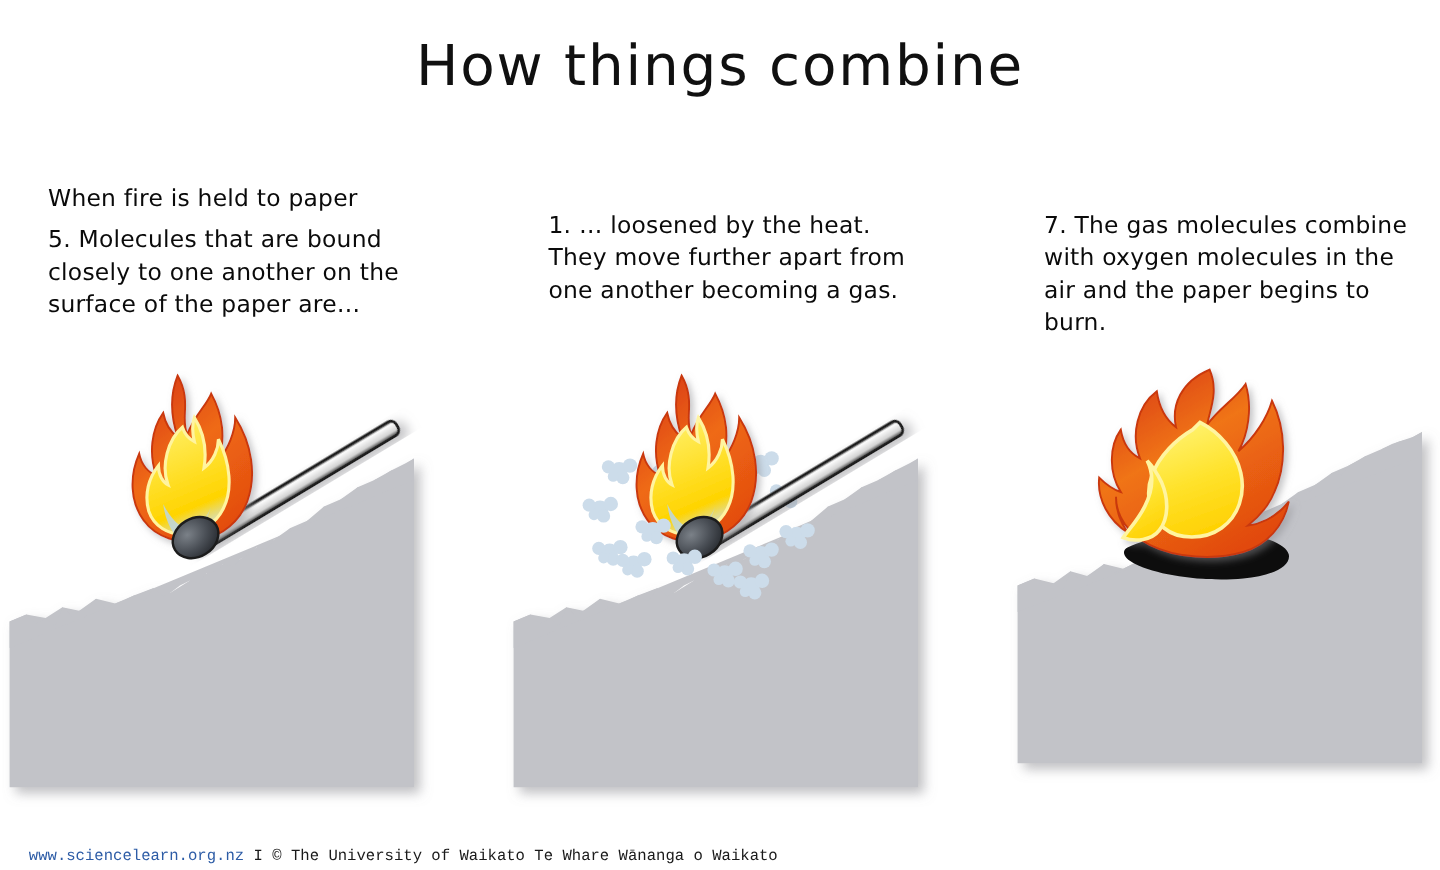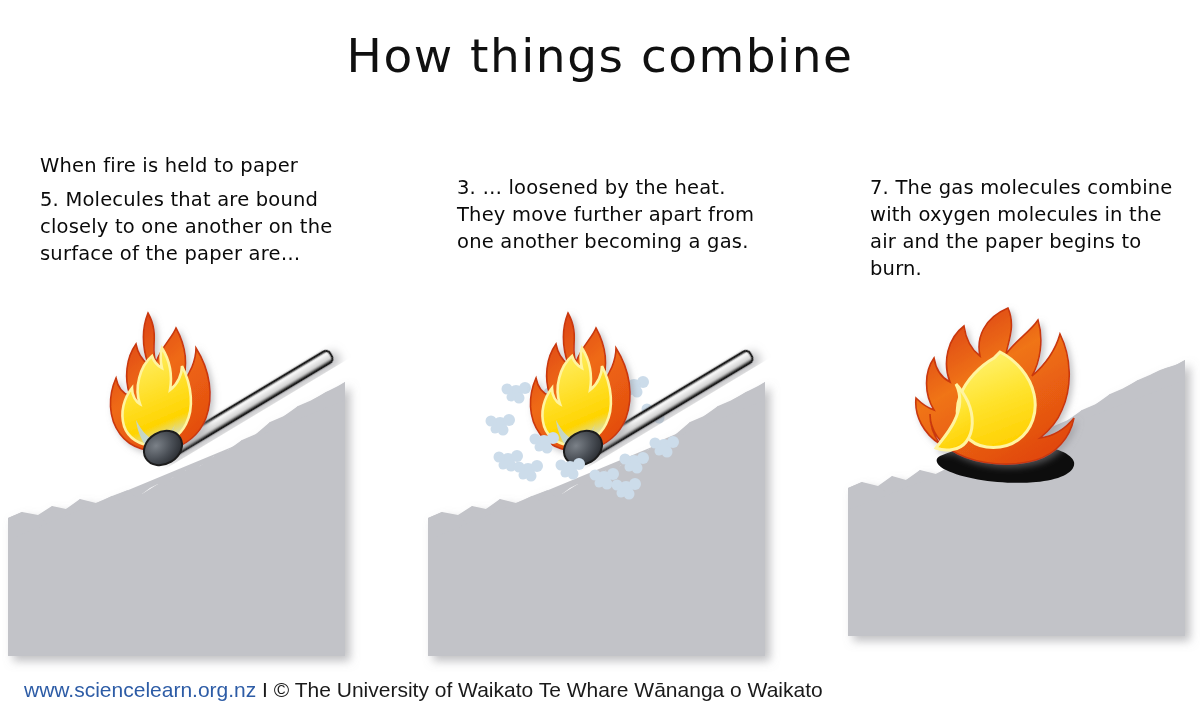--- a/index.html
+++ b/index.html
@@ -66,23 +66,23 @@
     top: 300px;
     width: 420px;
     height: 380px;
   }
   .stage svg { display: block; overflow: visible; }
 
   
   .footer {
     position: absolute;
     left: 24px;
-    bottom: 24px;
-    font-family: Liberation Sans, sans-serif;
-    font-size: 21px;
+    bottom: 0;
+    font-family: Liberation Mono, monospace;
+    font-size: 13px;
     line-height: 22px;
     white-space: nowrap;
   }
   .footer .url { color: #2d5ca6; }
   .footer .rest { color: #1a1a1a; }
 </style>
 </head>
 <body>
 
 <div class="title">How things combine</div>
@@ -161,21 +161,21 @@
       </g>
 
       <ellipse cx="163" cy="148" rx="20" ry="16" transform="rotate(-31 163 148)" fill="url(#headgrad1)" stroke="#1c1c1c" stroke-width="2"></ellipse>
     </svg>
   </div>
 </div>
 
 <div class="panel" id="panel-2">
 
   <div class="caption" id="cap-2">
-    <span class="body">3. … loosened by the heat. They move further apart from one another becoming a gas.</span>
+    <span class="body">1. … loosened by the heat. They move further apart from one another becoming a gas.</span>
   </div>
 
   <div class="stage">
     <svg width="420" height="380" viewBox="0 0 420 380" xmlns="http://www.w3.org/2000/svg">
       <defs>
         <filter id="softshadow2" x="-30%" y="-30%" width="170%" height="170%">
           <feDropShadow dx="5" dy="5" stdDeviation="5" flood-color="#8d8d92" flood-opacity="0.55"></feDropShadow>
         </filter>
         <filter id="flameglow2" x="-40%" y="-40%" width="180%" height="180%">
           <feDropShadow dx="3" dy="3" stdDeviation="3" flood-color="#8a8a8f" flood-opacity="0.5"></feDropShadow>

